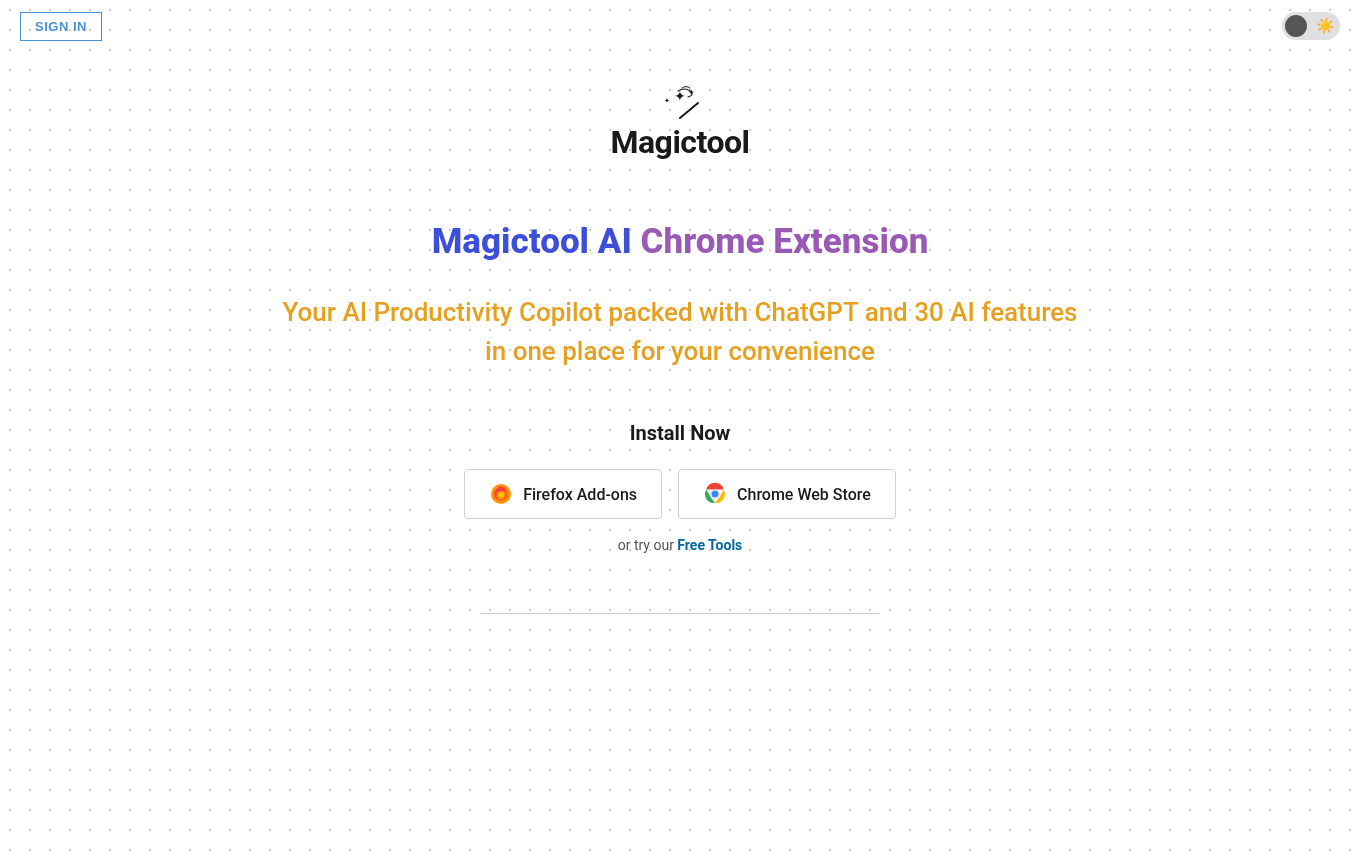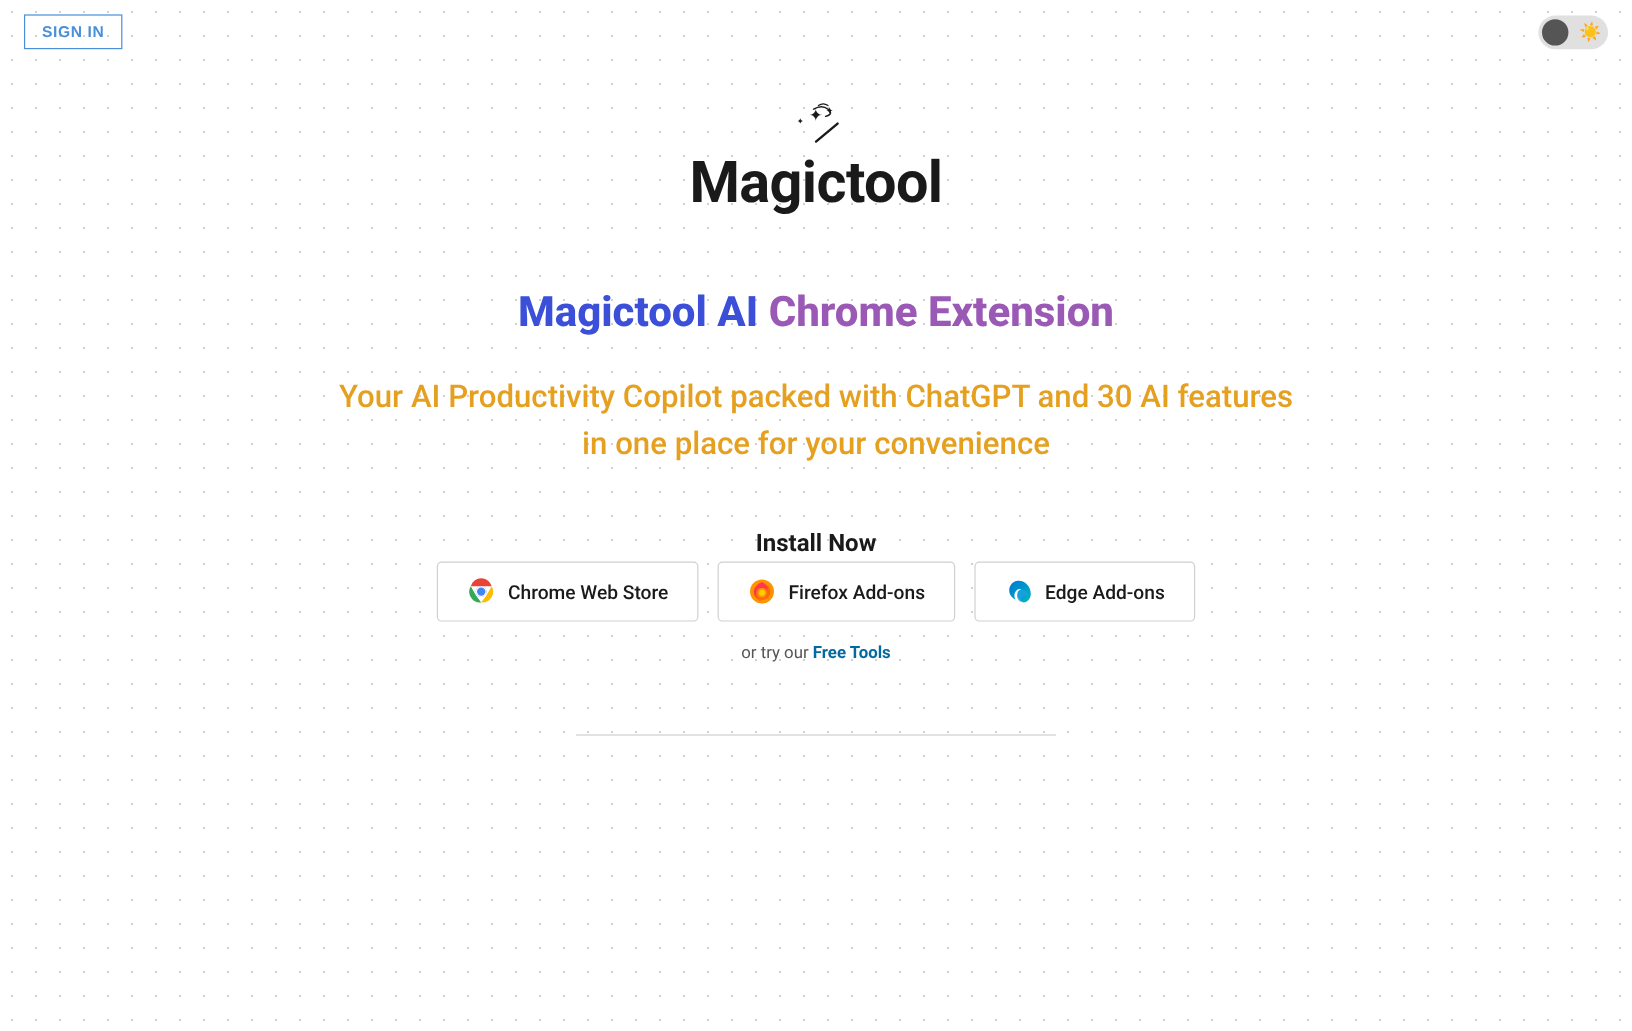--- a/index.html
+++ b/index.html
@@ -28,21 +28,21 @@
       background-image: radial-gradient(circle, #d0d0d0 1px, transparent 1px);
       background-size: 20px 20px;
       z-index: 0;
     }
 
     
     .top-nav {
       position: relative;
       z-index: 10;
       display: flex;
-      align-items: flex-end;
+      align-items: flex-start;
       justify-content: space-between;
       padding: 12px 20px;
       background: transparent;
     }
 
     .sign-in-btn {
       border: 1.5px solid #4a90d9;
       background: transparent;
       color: #4a90d9;
       font-size: 13px;
@@ -98,21 +98,21 @@
       align-items: center;
       margin-bottom: 60px;
     }
 
     .wand-svg {
       width: 60px;
       height: 40px;
     }
 
     .logo-text {
-      font-size: 48px;
+      font-size: 32px;
       font-weight: 700;
       color: #1a1a1a;
       letter-spacing: -0.5px;
     }
 
     
     .hero-section {
       text-align: center;
       max-width: 900px;
       padding: 0 40px;
@@ -144,21 +144,21 @@
     
     .install-section {
       text-align: center;
       margin-bottom: 30px;
     }
 
     .install-title {
       font-size: 20px;
       font-weight: 700;
       color: #1a1a1a;
-      margin-bottom: 4px;
+      margin-bottom: 24px;
     }
 
     .install-buttons {
       display: flex;
       gap: 16px;
       justify-content: center;
       margin-bottom: 18px;
     }
 
     .install-btn {
@@ -246,58 +246,45 @@
       <span class="hero-title-blue">Magictool AI </span><span class="hero-title-purple">Chrome Extension</span>
     </h1>
 
     <p class="hero-subtitle">Your AI Productivity Copilot packed with ChatGPT and 30 AI features in one place for your convenience</p>
   </section>
 
   <div class="install-section">
     <h2 class="install-title">Install Now</h2>
 
     <div class="install-buttons">
+
+      <a class="install-btn" href="#">
+        <svg class="firefox-icon" viewBox="0 0 24 24" xmlns="http://www.w3.org/2000/svg">
+          <circle cx="12" cy="12" r="10" fill="#FF9400"></circle>
+          <circle cx="12" cy="12" r="7" fill="#FF6611"></circle>
+          <path d="M12 4 Q16 6 17 11 Q14 8 10 9 Q7 10 7 14 Q7 18 12 20 Q8 19 6 15 Q4 11 7 8 Q9 5 12 4Z" fill="#FF3750"></path>
+          <circle cx="12" cy="13" r="4" fill="#FF9400"></circle>
+          <circle cx="12" cy="13" r="2.5" fill="#FFCC00"></circle>
+        </svg>
+        <span>Firefox Add-ons</span>
+      </a>
 
       <a class="install-btn" href="#">
         <svg class="chrome-icon" viewBox="0 0 24 24" xmlns="http://www.w3.org/2000/svg">
           <circle cx="12" cy="12" r="4.5" fill="#4285F4"></circle>
           <path d="M12 7.5 h8.7 A9 9 0 0 0 3.3 7.5 Z" fill="#EA4335"></path>
           <path d="M20.7 7.5 L16.35 15.3 A9 9 0 0 0 12 3 " fill="#EA4335" opacity="0"></path>
           <path d="M7.65 15.3 L3.3 7.5 A9 9 0 0 0 12 21 Z" fill="#34A853"></path>
           <path d="M16.35 15.3 L12 21 A9 9 0 0 0 20.7 7.5 Z" fill="#FBBC05"></path>
           <circle cx="12" cy="12" r="4.5" fill="white"></circle>
           <circle cx="12" cy="12" r="3.5" fill="#4285F4"></circle>
         </svg>
         <span>Chrome Web Store</span>
       </a>
 
-      <a class="install-btn" href="#">
-        <svg class="firefox-icon" viewBox="0 0 24 24" xmlns="http://www.w3.org/2000/svg">
-          <circle cx="12" cy="12" r="10" fill="#FF9400"></circle>
-          <circle cx="12" cy="12" r="7" fill="#FF6611"></circle>
-          <path d="M12 4 Q16 6 17 11 Q14 8 10 9 Q7 10 7 14 Q7 18 12 20 Q8 19 6 15 Q4 11 7 8 Q9 5 12 4Z" fill="#FF3750"></path>
-          <circle cx="12" cy="13" r="4" fill="#FF9400"></circle>
-          <circle cx="12" cy="13" r="2.5" fill="#FFCC00"></circle>
-        </svg>
-        <span>Firefox Add-ons</span>
-      </a>
-
-      <a class="install-btn" href="#">
-        <svg class="edge-icon" viewBox="0 0 24 24" xmlns="http://www.w3.org/2000/svg">
-          <defs>
-            <linearGradient id="edgeGrad1" x1="0%" y1="0%" x2="100%" y2="100%">
-              <stop offset="0%" style="stop-color:#0078D4"></stop>
-              <stop offset="100%" style="stop-color:#00B7C3"></stop>
-            </linearGradient>
-          </defs>
-          <path d="M12 3 C7 3 4 7 4 11 C4 14 6 17 9 18.5 C8 16 8 13 10 11 C11 10 13 9.5 14 10 C12 10.5 11 12 11 14 C11 17 13 20 16 21 C19 21 22 18 22 14 C22 8 17.5 3 12 3Z" fill="url(#edgeGrad1)"></path>
-          <path d="M16 21 C13 21 10.5 18.5 10.5 15.5 C10.5 13 12 11 14 10.5 C17 10 19.5 12 20 15 C16 15 14 16.5 14 18.5 C14 20 15 21 16 21Z" fill="#1BA1E2" opacity="0.8"></path>
-        </svg>
-        <span>Edge Add-ons</span>
-      </a>
 
     </div>
 
     <p class="free-tools-text">
       <span>or try our </span><strong><a href="#" style="color: #0369a1; text-decoration: none;">Free Tools</a></strong>
     </p>
   </div>
 
   <hr class="divider">
 

